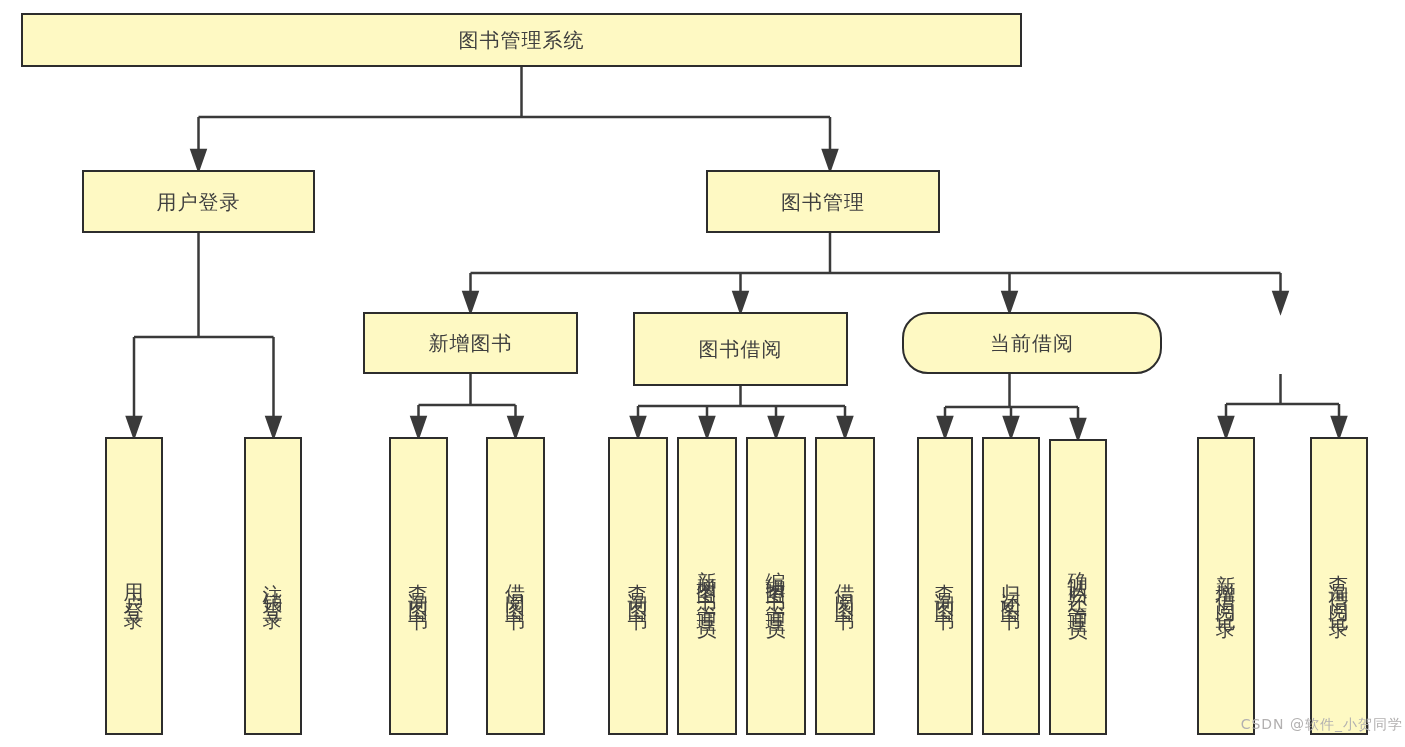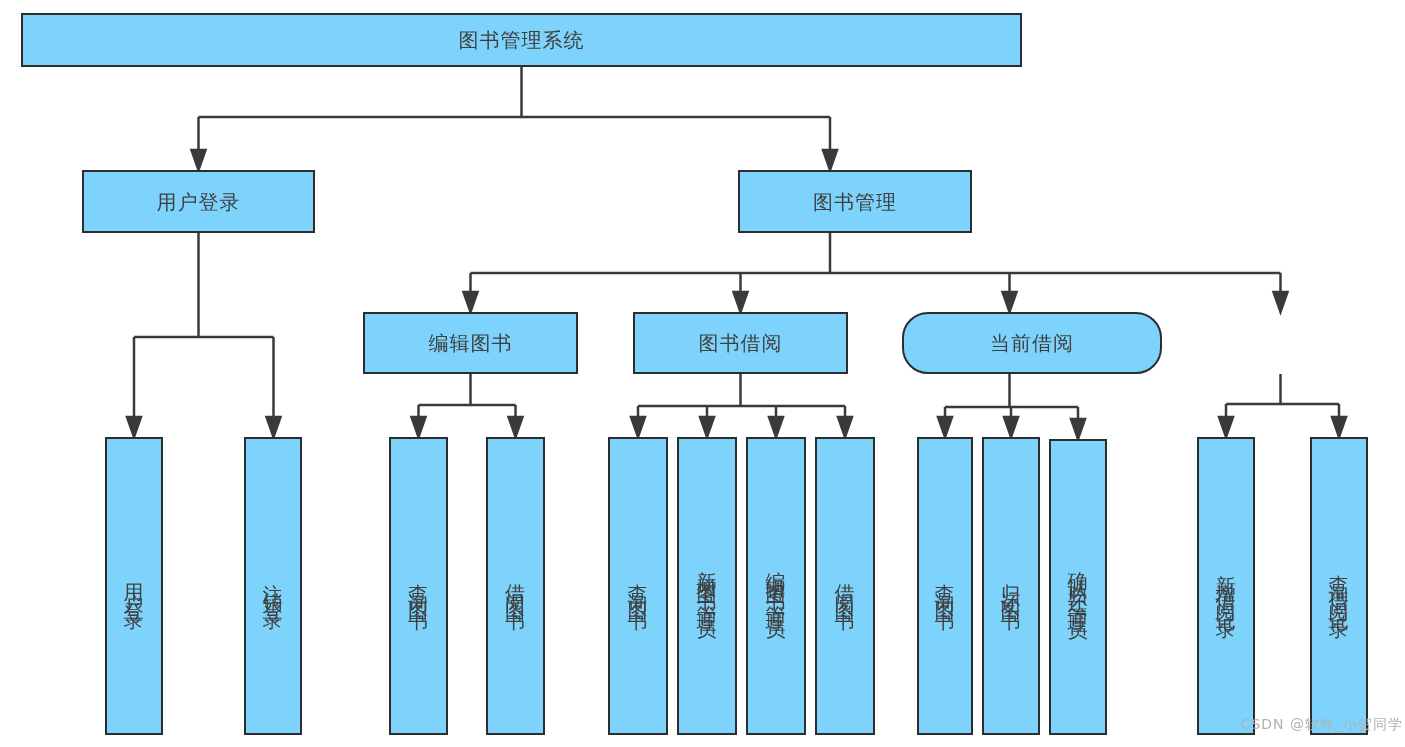--- a/index.html
+++ b/index.html
@@ -13,21 +13,21 @@
   }
   #connectors {
     position: absolute;
     left: 0; top: 0;
     width: 1405px; height: 747px;
     pointer-events: none;
   }
   .node {
     position: absolute;
     box-sizing: border-box;
-    background: #7dd3fc;
+    background: #fef9c3;
     border: 2px solid #2d2d2d;
     display: flex;
     align-items: center;
     justify-content: center;
     color: #3f3f3f;
     font-size: 20px;
     line-height: 1;
     text-align: right;
   }
   .h-node { letter-spacing: 1px; }
@@ -126,24 +126,24 @@
         <polygon points="1219,417 1233,417 1226,437"></polygon>
         <line x1="1339" y1="404" x2="1339" y2="418"></line>
         <polygon points="1332,417 1346,417 1339,437"></polygon>
       </g>
     </g>
   </svg>
 
   <div class="node h-node" style="left:21px; top:13px; width:1001px; height:54px;">图书管理系统</div>
 
   <div class="node h-node" style="left:82px; top:170px; width:233px; height:63px;">用户登录</div>
-  <div class="node h-node" style="left:738px; top:170px; width:234px; height:63px;">图书管理</div>
+  <div class="node h-node" style="left:706px; top:170px; width:234px; height:63px;">图书管理</div>
 
-  <div class="node h-node" style="left:363px; top:312px; width:215px; height:62px;">编辑图书</div>
-  <div class="node h-node" style="left:633px; top:312px; width:215px; height:62px;">图书借阅</div>
+  <div class="node h-node" style="left:363px; top:312px; width:215px; height:62px;">新增图书</div>
+  <div class="node h-node" style="left:633px; top:312px; width:215px; height:74px;">图书借阅</div>
   <div class="node h-node" style="left:902px; top:312px; width:260px; height:62px;border-radius:26px;">当前借阅</div>
 
   <div class="node v-node" style="left:105px; top:437px; width:58px; height:298px;">用户登录</div>
   <div class="node v-node" style="left:244px; top:437px; width:58px; height:298px;">注销登录</div>
 
   <div class="node v-node" style="left:389px; top:437px; width:59px; height:298px;">查询图书</div>
   <div class="node v-node" style="left:486px; top:437px; width:59px; height:298px;">借阅图书</div>
 
   <div class="node v-node" style="left:608px; top:437px; width:60px; height:298px;">查询图书</div>
   <div class="node v-node" style="left:677px; top:437px; width:60px; height:298px; letter-spacing:7px;">新增图书（管理员）</div>

